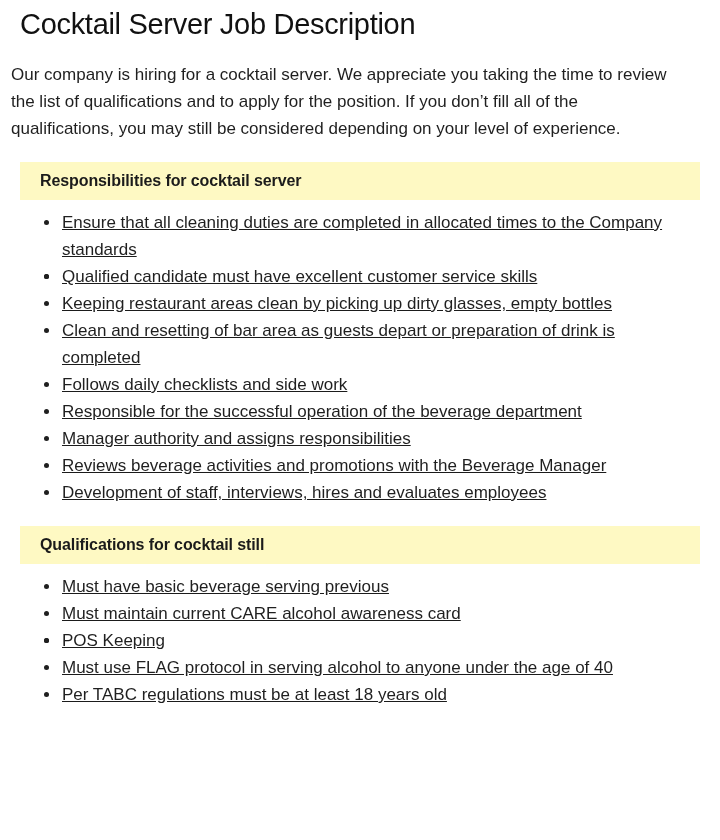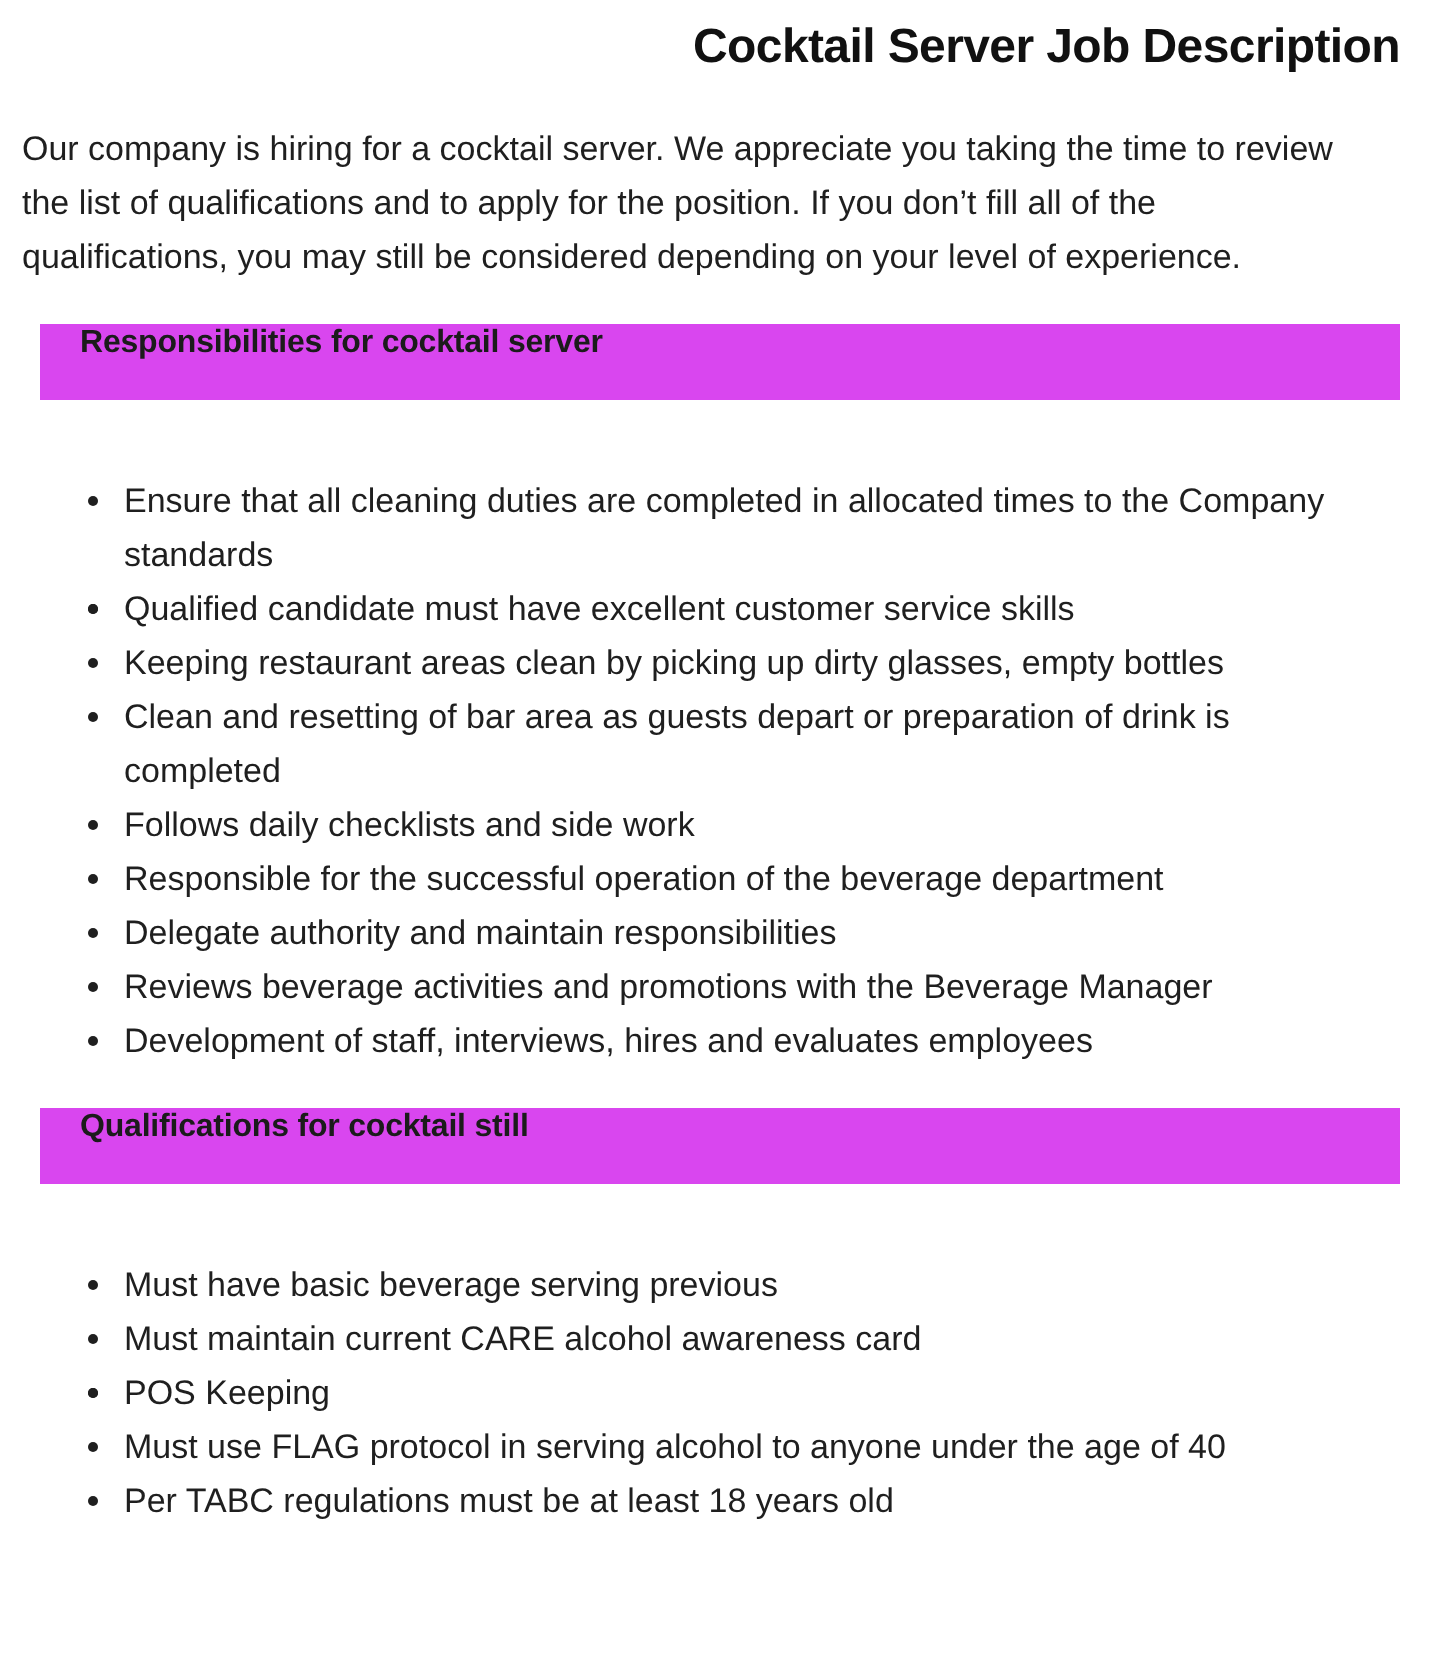--- a/index.html
+++ b/index.html
@@ -16,56 +16,58 @@
     -webkit-font-smoothing: antialiased;
   }
   .page {
     width: 720px;
     box-sizing: border-box;
     padding: 0;
   }
   .doc-title {
     margin: 0;
     padding: 4px 20px 0 20px;
-    font-size: 24px;
+    font-size: 29px;
     line-height: 40px;
-    font-weight: bold;
-    text-align: right;
+    font-weight: normal;
+    text-align: left;
     letter-spacing: -0.3px;
     color: #111111;
   }
   .intro {
     margin: 0;
     padding: 17px 40px 0 11px;
     font-size: 17px;
     line-height: 27px;
     color: #1f1f1f;
   }
   .section {
     margin: 0;
   }
   .section-header {
     margin: 20px 20px 0 20px;
-    background: #d946ef;
+    background: #fef9c3;
     height: 38px;
     display: flex;
+    align-items: center;
     padding: 0 0 0 20px;
     box-sizing: border-box;
   }
   .section-header-text {
     font-size: 16px;
     font-weight: bold;
     line-height: 20px;
     color: #1b1b1b;
     letter-spacing: -0.1px;
   }
   ul.bullet-list {
     list-style: none;
     margin: 0;
-    padding: 37px 30px 0 44px;
+    padding: 9px 30px 0 44px;
+    text-decoration: underline;
   }
   ul.bullet-list li {
     position: relative;
     padding-left: 18px;
     font-size: 17px;
     line-height: 27px;
     color: #1f1f1f;
     margin: 0 0 0 0;
   }
   ul.bullet-list li .bullet-dot {
@@ -114,21 +116,21 @@
       <li>
         <span class="bullet-dot"></span>
         <span>Follows daily checklists and side work</span>
       </li>
       <li>
         <span class="bullet-dot"></span>
         <span>Responsible for the successful operation of the beverage department</span>
       </li>
       <li>
         <span class="bullet-dot"></span>
-        <span>Delegate authority and maintain responsibilities</span>
+        <span>Manager authority and assigns responsibilities</span>
       </li>
       <li>
         <span class="bullet-dot"></span>
         <span>Reviews beverage activities and promotions with the Beverage Manager</span>
       </li>
       <li>
         <span class="bullet-dot"></span>
         <span>Development of staff, interviews, hires and evaluates employees</span>
       </li>
     </ul>

